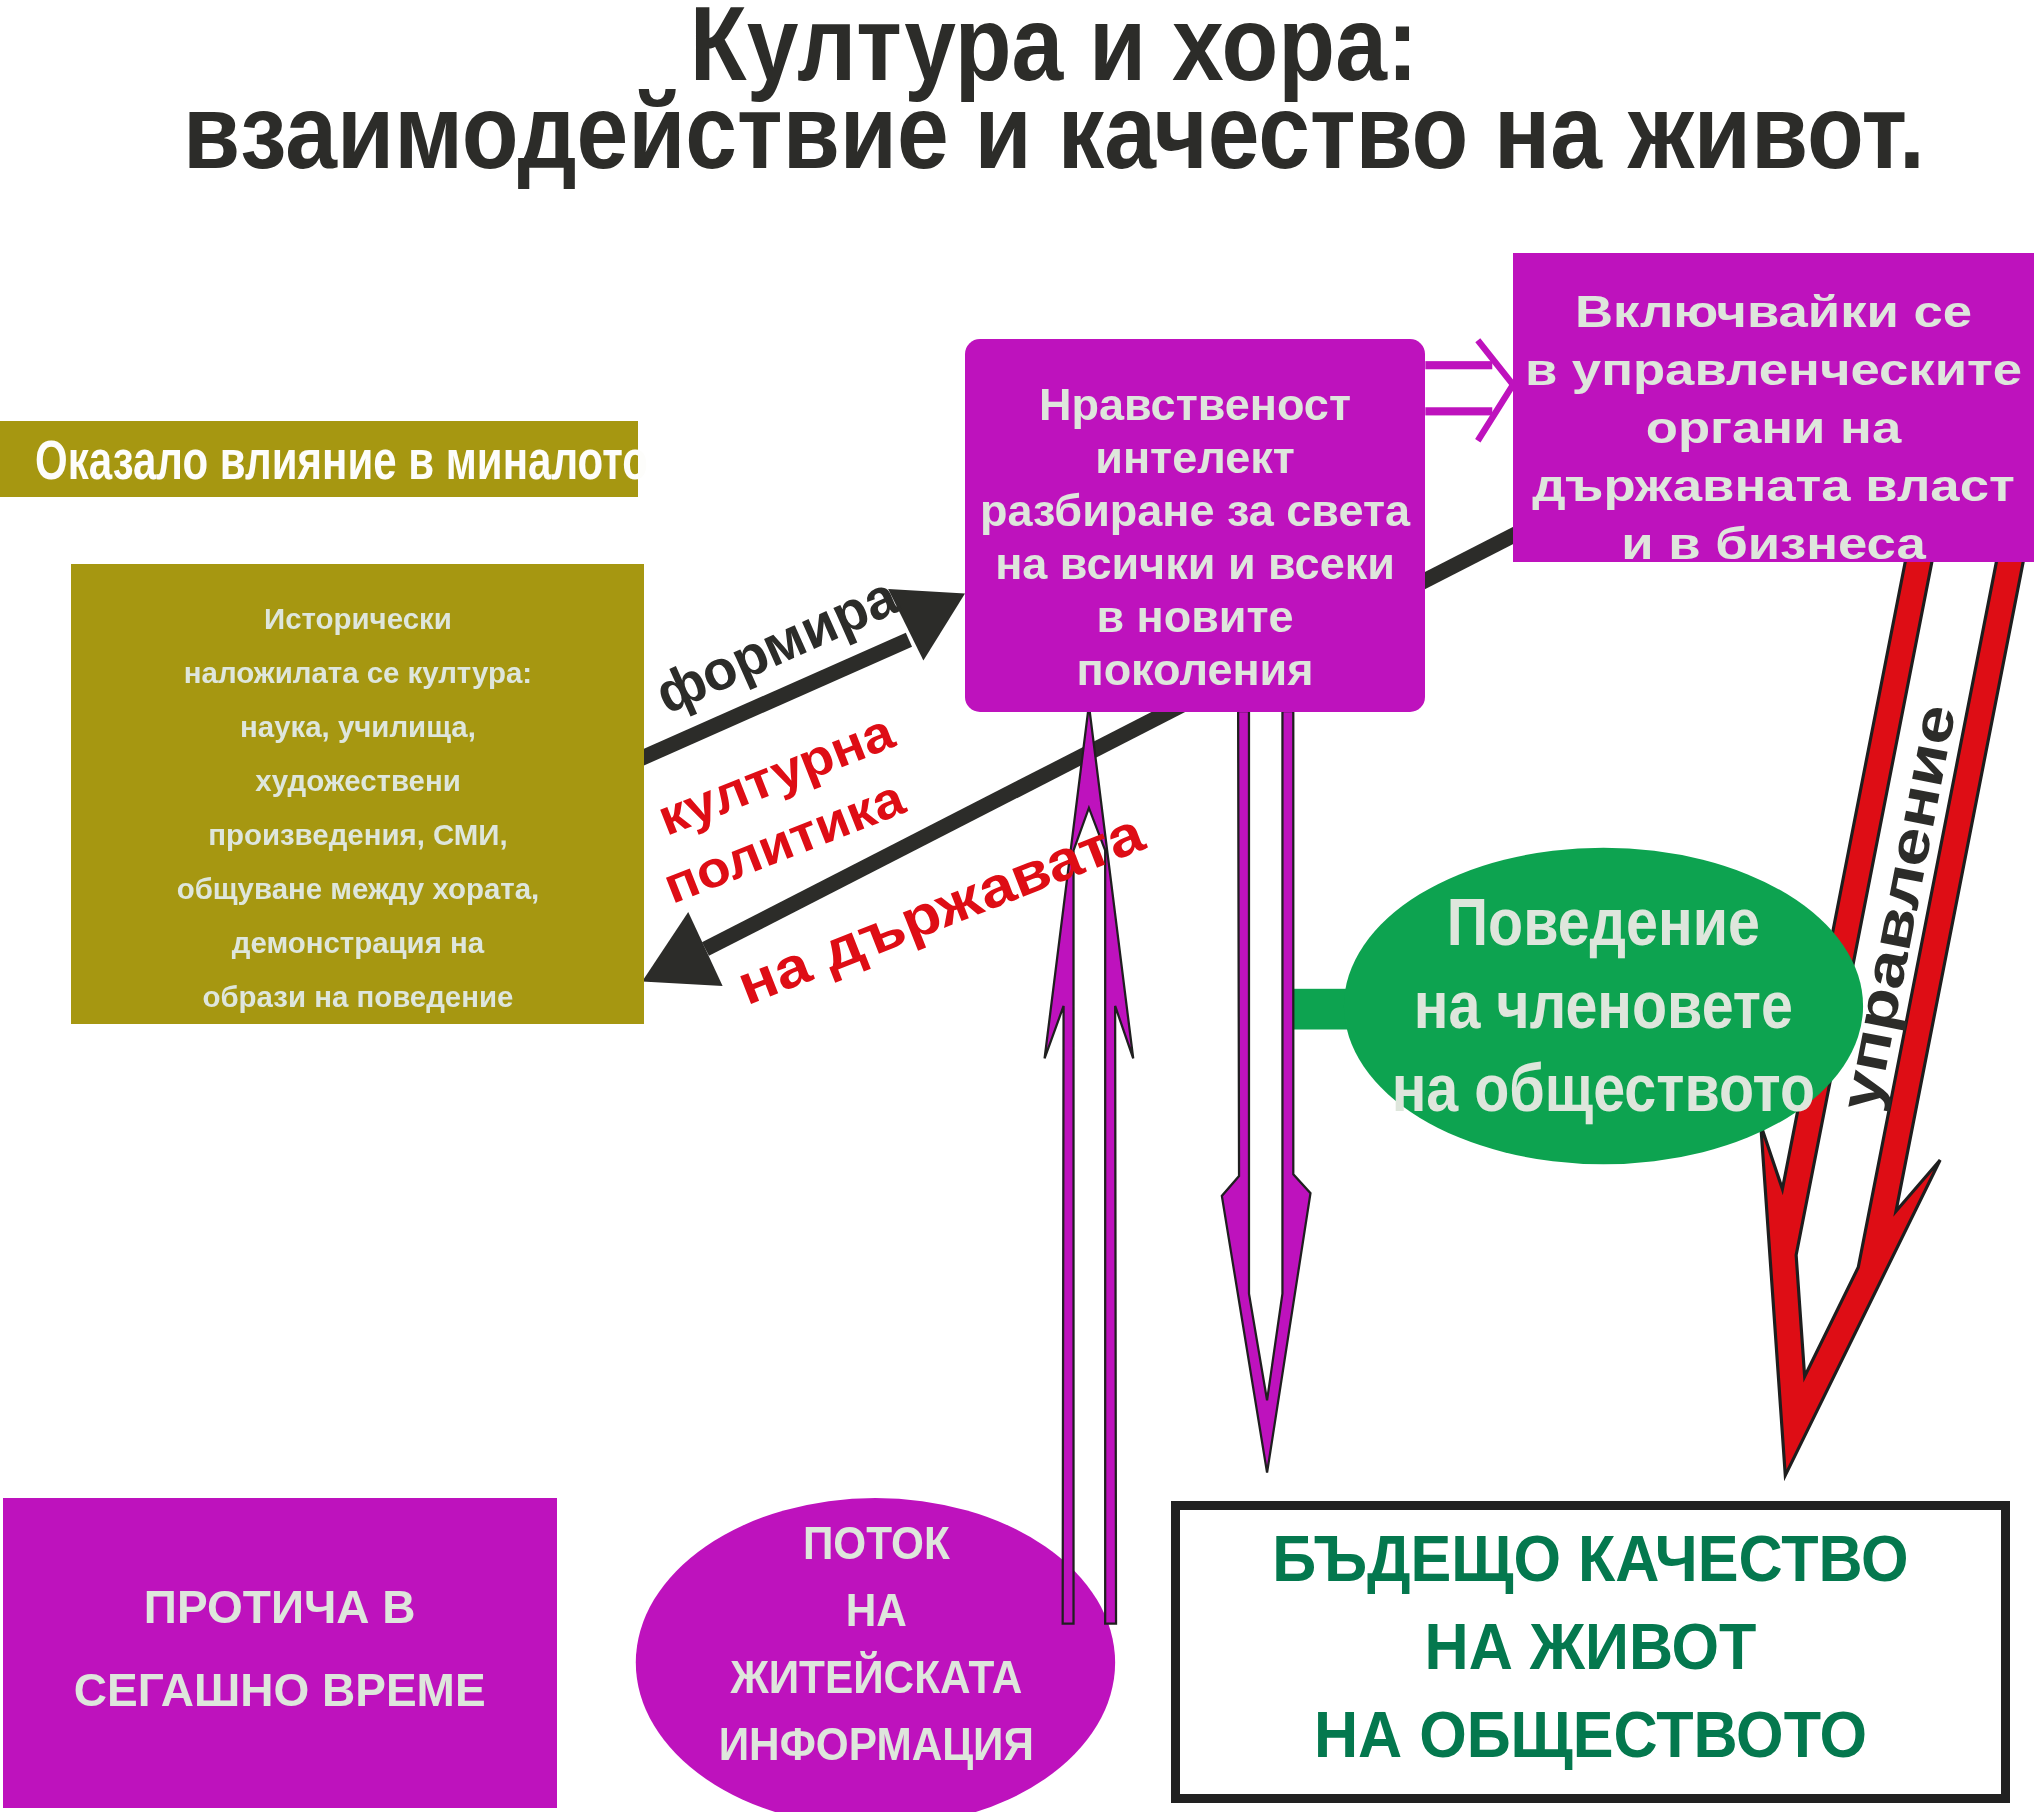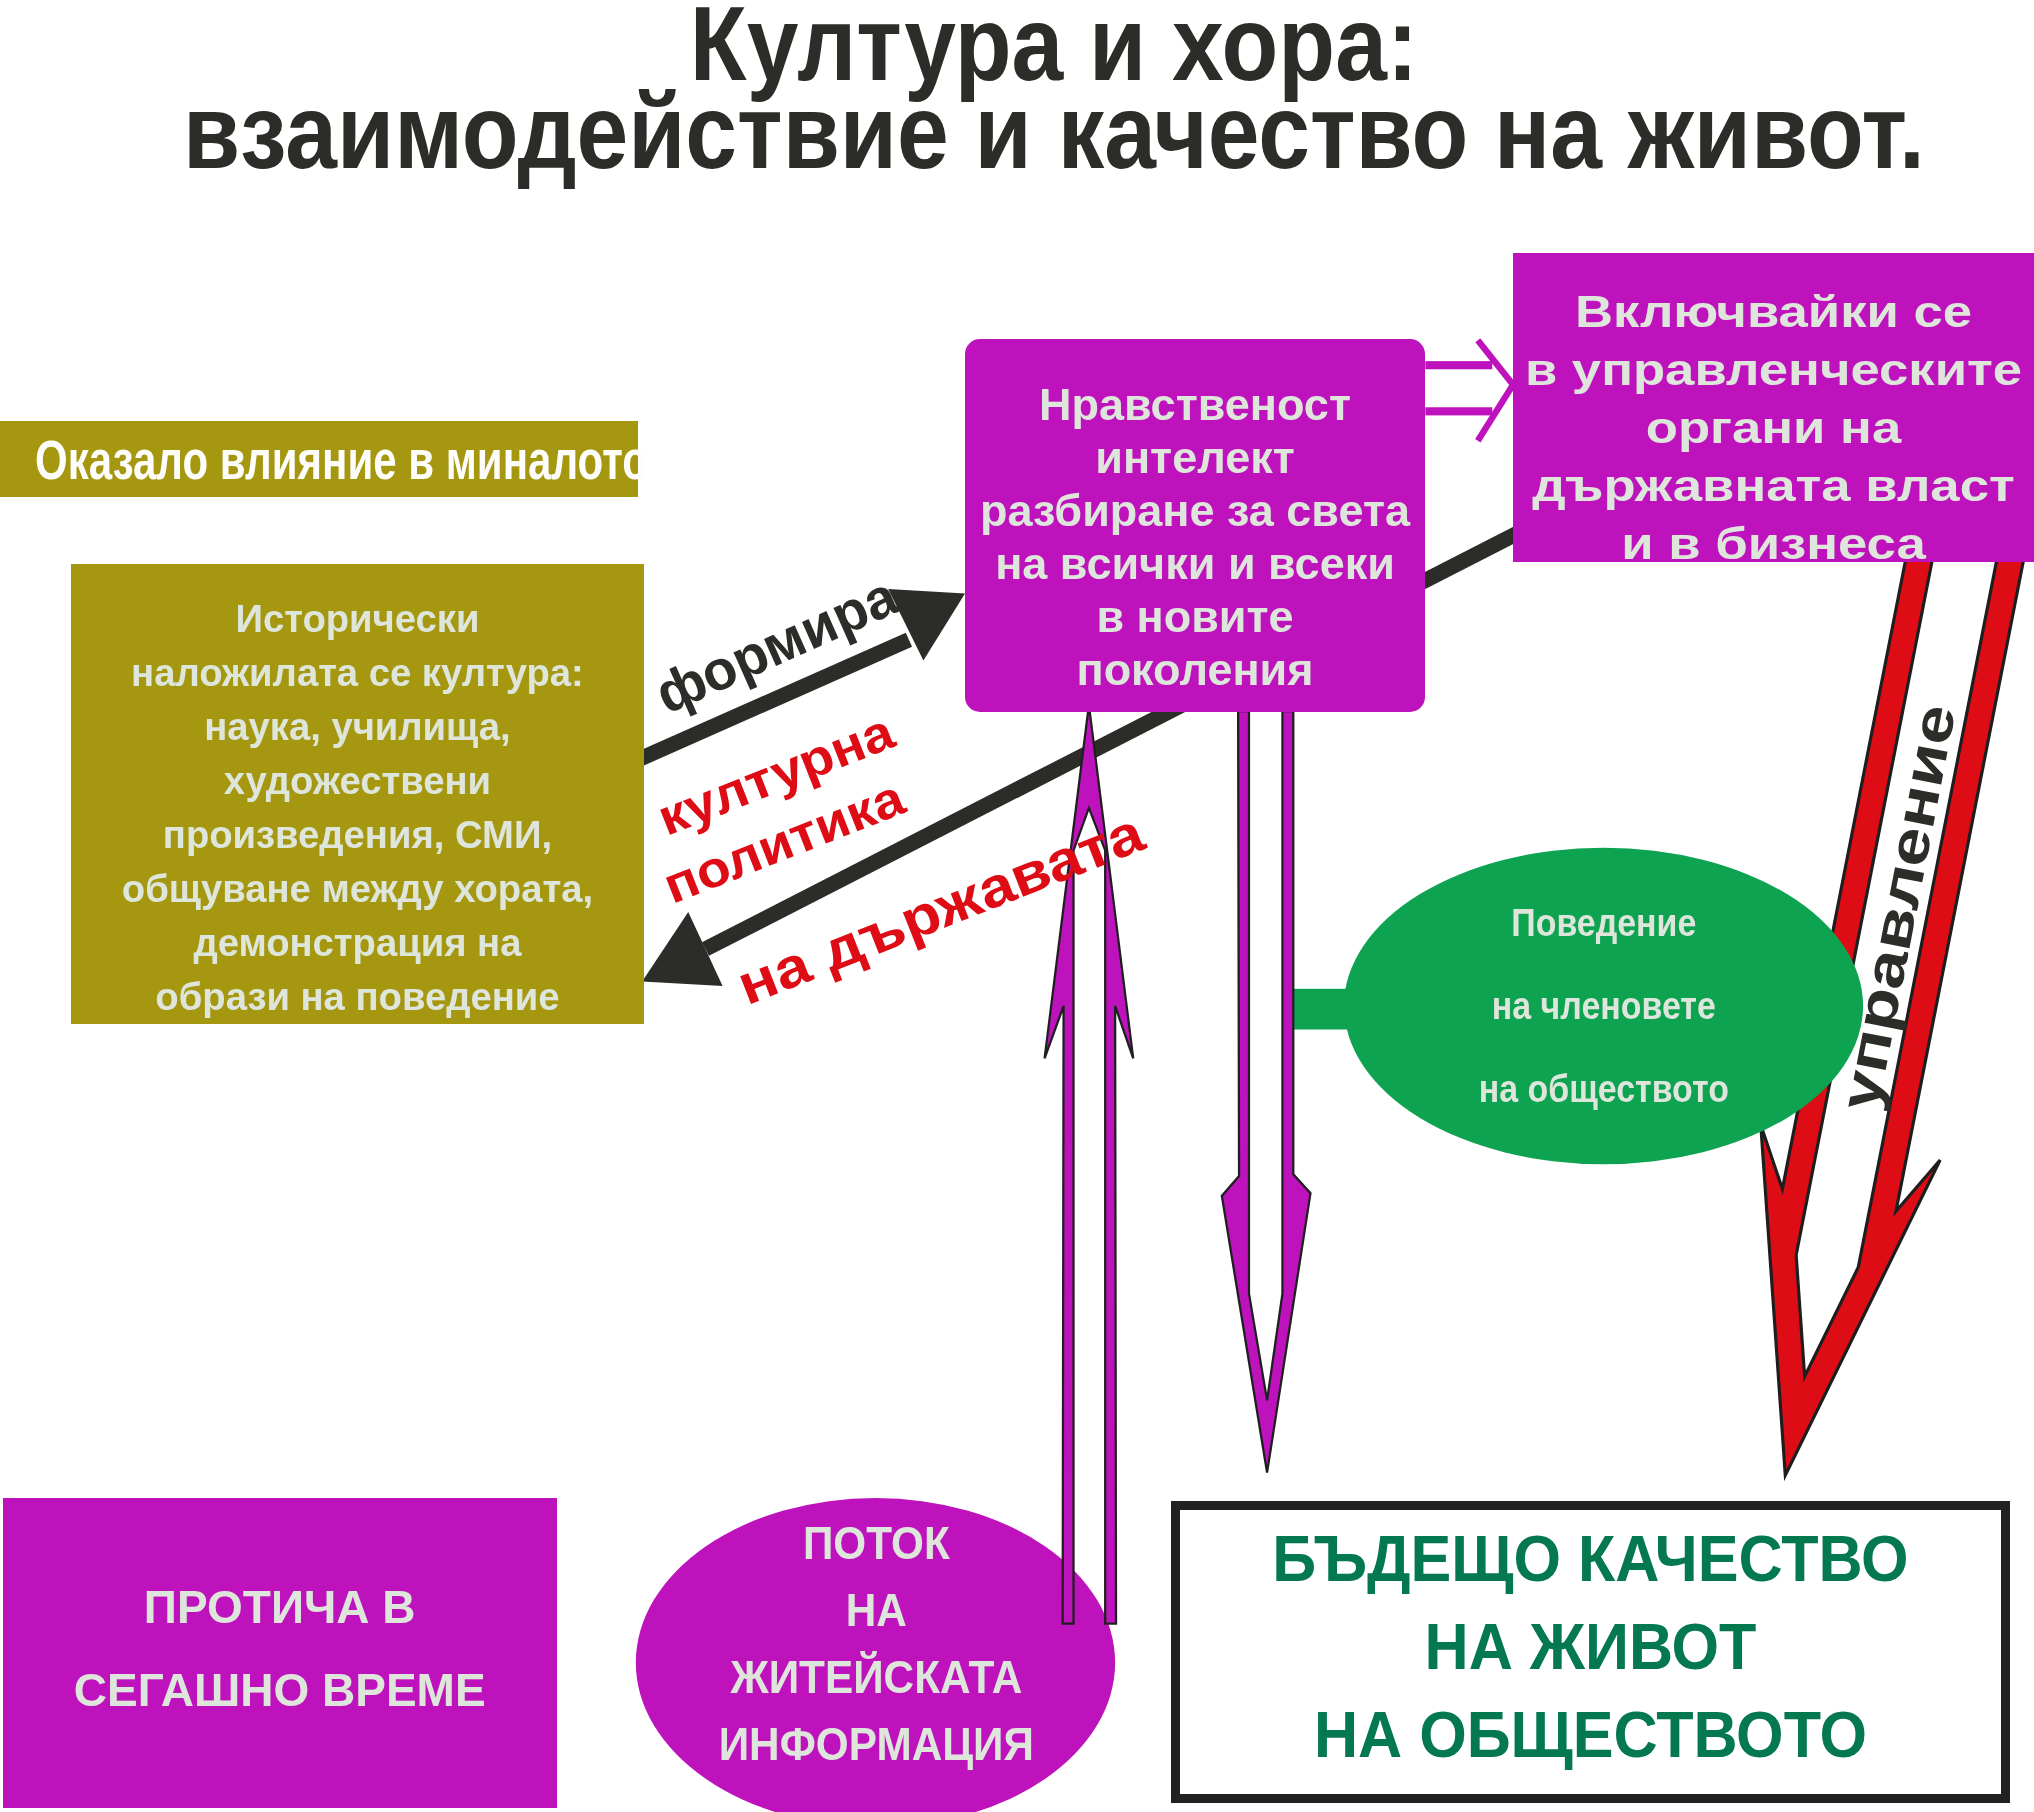--- a/index.html
+++ b/index.html
@@ -18,35 +18,35 @@
   .box{position:absolute;display:flex;align-items:center;justify-content:center;
        text-align:center;box-sizing:border-box;}
   .txt{display:block;width:max-content;white-space:pre-line;text-align:center;}
   #title{position:absolute;left:36px;top:0px;width:2035px;display:flex;justify-content:center;font-size:105px;
          line-height:88px;color:var(--ink);z-index:5;}
   #title .txt{transform:scaleX(0.886);}
   #strip{left:0;top:421px;width:638px;height:76px;background:var(--olive);
          color:#FDFDFB;font-size:56px;z-index:3;padding-left:44px;}
   #strip .txt{transform:scaleX(0.75);white-space:nowrap;}
   #olivebox{left:71px;top:564px;width:573px;height:460px;background:var(--olive);
-            color:var(--light);font-size:39px;line-height:54px;padding-top:28px;z-index:3;}
+            color:var(--light);font-size:30px;line-height:54px;padding-top:28px;z-index:3;}
   #olivebox .txt{transform:scaleX(0.98);}
   #moralbox{left:965px;top:339px;width:460px;height:373px;background:var(--magenta);
             color:var(--light);font-size:45px;line-height:53px;padding-top:22.6px;z-index:3;border-radius:15px;}
   #govbox{left:1513px;top:253px;width:521px;height:309px;background:var(--magenta);
           color:var(--light);font-size:45px;line-height:58px;padding-top:40px;z-index:3;}
   #govbox .txt{transform:scaleX(1.17);}
   #presentbox{left:2.7px;top:1498px;width:554px;height:310px;background:var(--magenta);
               color:var(--light);font-size:46px;line-height:83px;padding-bottom:8px;z-index:3;}
   #futurebox{left:1171px;top:1501px;width:839px;height:302px;background:#ffffff;
              border:9px solid #212121;color:var(--darkgreen);font-size:65px;line-height:88px;
              padding-bottom:11px;z-index:3;}
   #futurebox .txt{transform:scaleX(0.94);}
   #behaviortext{left:1332px;top:870px;width:543px;height:271px;
-                color:var(--light);font-size:39px;line-height:83px;z-index:4;}
+                color:var(--light);font-size:66px;line-height:83px;z-index:4;}
   #behaviortext .txt{transform:scaleX(0.87);}
   #flowtext{left:650px;top:1510px;width:452px;height:268px;
             color:var(--light);font-size:46px;line-height:67px;z-index:4;}
   #flowtext .txt{transform:scaleX(0.92);}
   .rot{position:absolute;display:flex;align-items:center;justify-content:center;
        text-align:center;white-space:nowrap;z-index:5;}
   #lab-forms{left:595px;top:608px;width:362px;height:72px;font-size:56px;color:var(--ink);
              transform:rotate(-24deg);}
   #lab-cp1{left:640px;top:738px;width:271px;height:72px;font-size:51px;color:var(--red);
            transform:rotate(-21.5deg) scaleX(1.08);}

